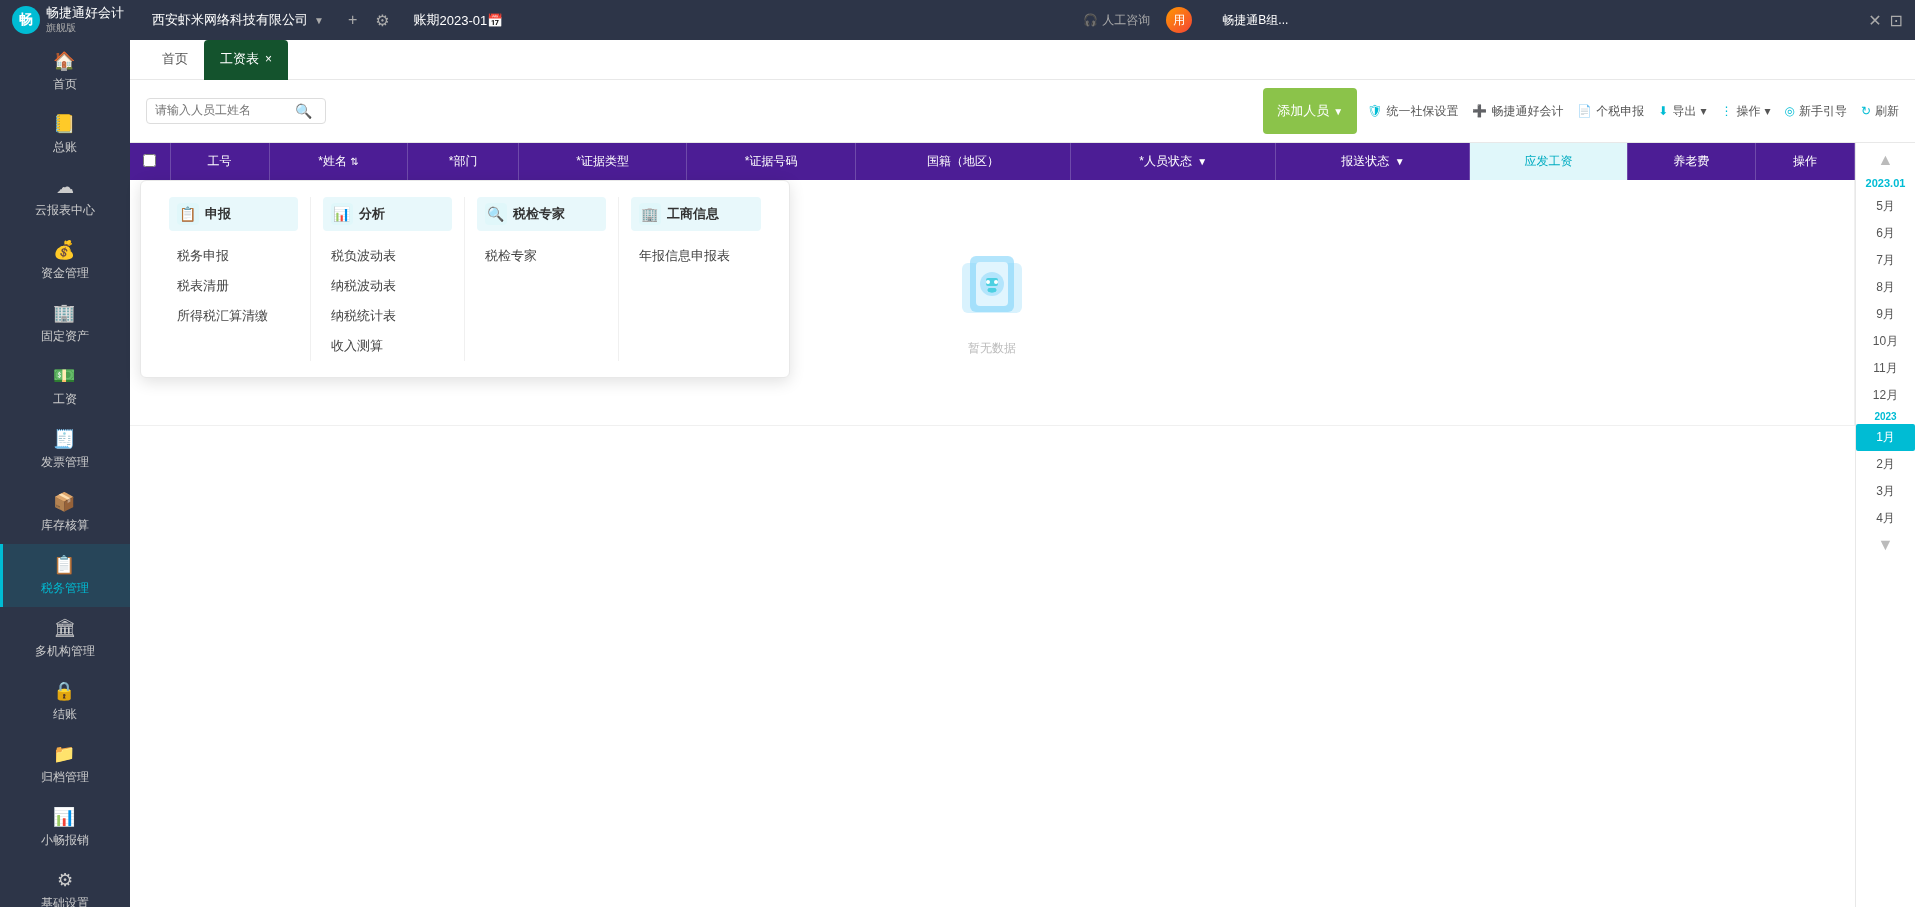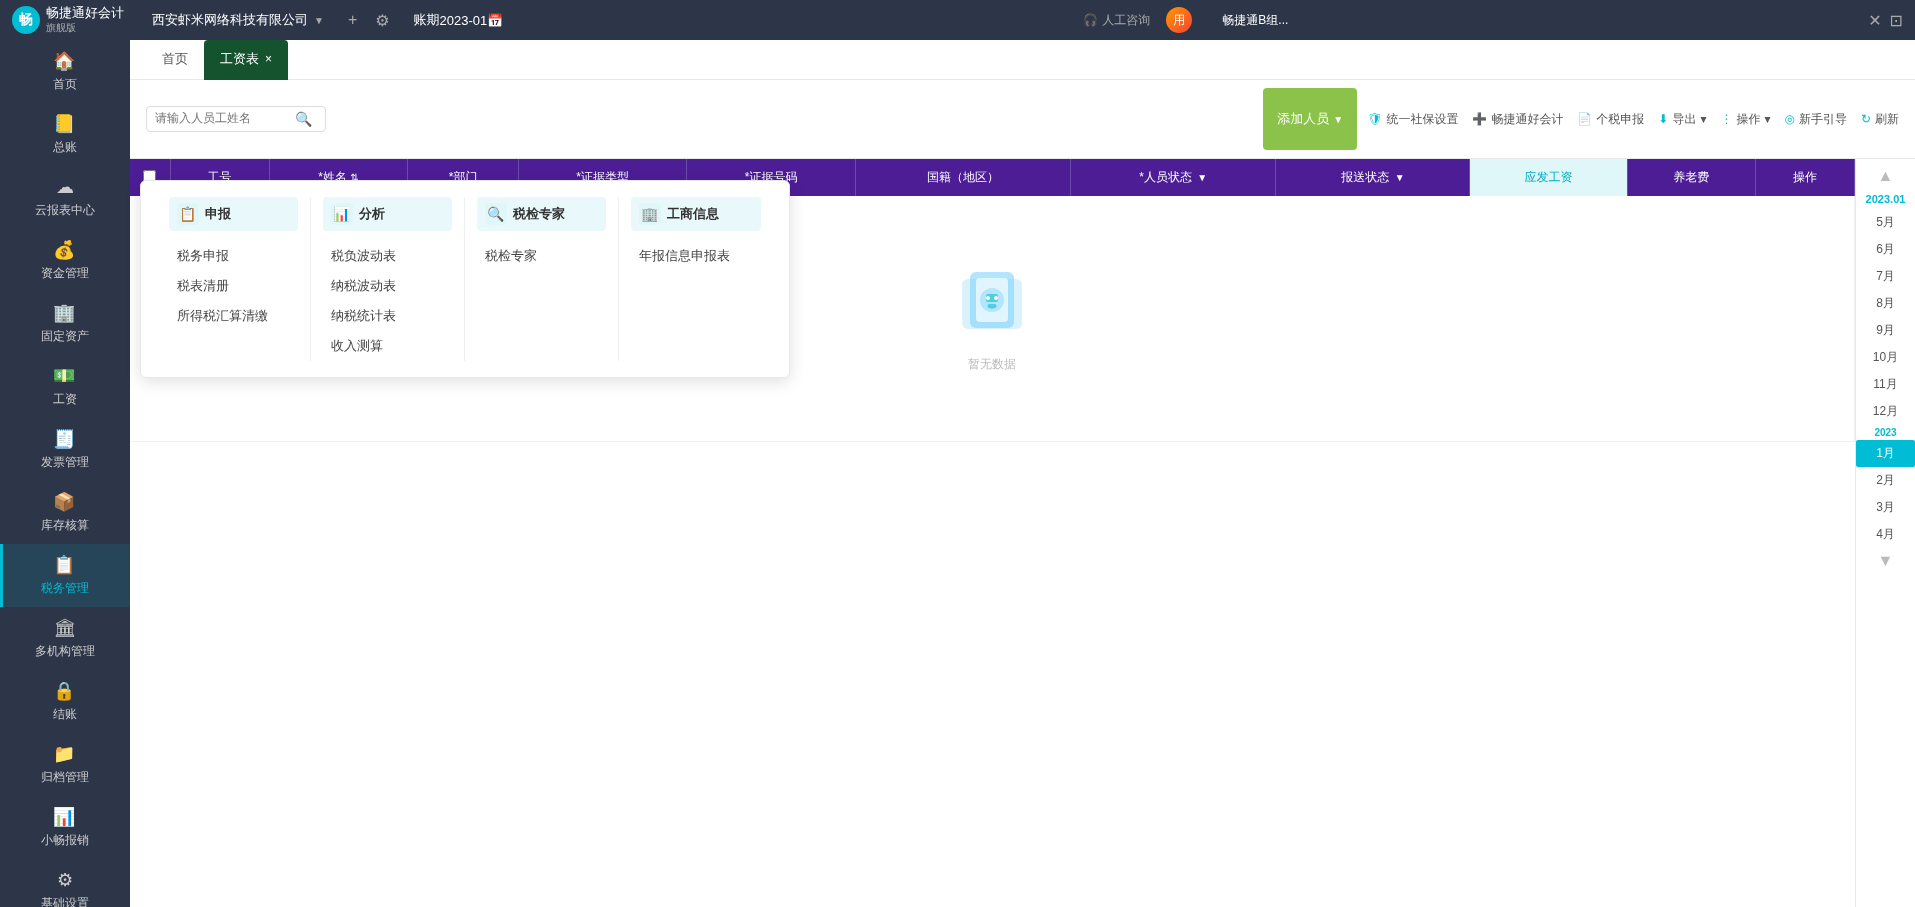--- a/index.html
+++ b/index.html
@@ -161,21 +161,21 @@
     }
     .search-input-wrap input {
       border: none; outline: none; font-size: 12px; color: #999; width: 140px;
       background: transparent;
     }
     .search-icon { color: #bbb; font-size: 14px; }
     .btn-add-person {
       background: #8bc34a;
       color: #fff;
       border: none; border-radius: 4px;
-      padding: 22px 14px;
+      padding: 14px 14px;
       font-size: 13px; cursor: pointer;
       display: flex; align-items: center; gap: 4px;
       margin-left: auto;
       justify-content: flex-end;
     }
     .btn-add-person .caret { font-size: 10px; }
     .toolbar-actions {
       display: flex; align-items: center; gap: 14px;
     }
     .toolbar-action-btn {

